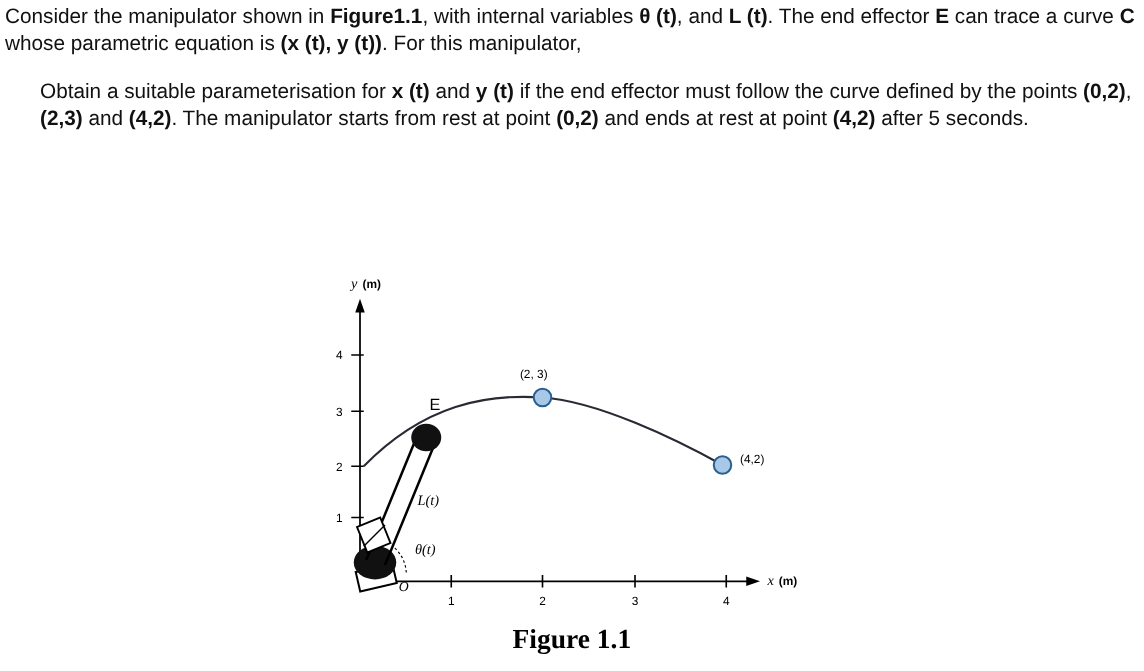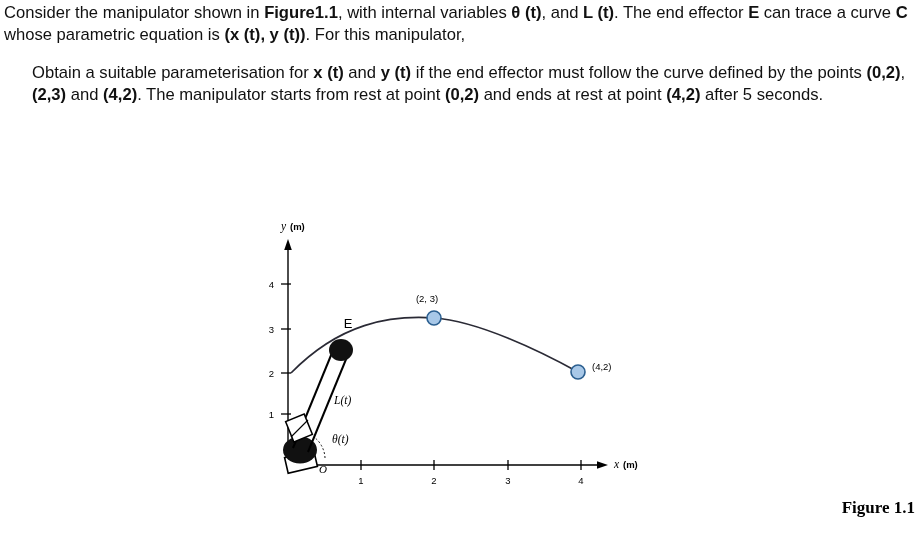--- a/index.html
+++ b/index.html
@@ -38,24 +38,24 @@
     left: 0;
     top: 205px;
     width: 915px;
     height: 300px;
   }
   .figure-caption {
     position: absolute;
     left: 0;
     top: 293px;
     width: 915px;
-    text-align: right;
+    text-align: center;
     font-family: "Liberation Serif", serif;
     font-weight: bold;
-    font-size: 17px;
+    font-size: 22px;
     color: #000;
   }
   svg { display: block; }
   .axis-label {
     font-family: "Liberation Serif", serif;
     font-style: italic;
     font-size: 11.5px;
     fill: #000;
   }
   .axis-unit {

